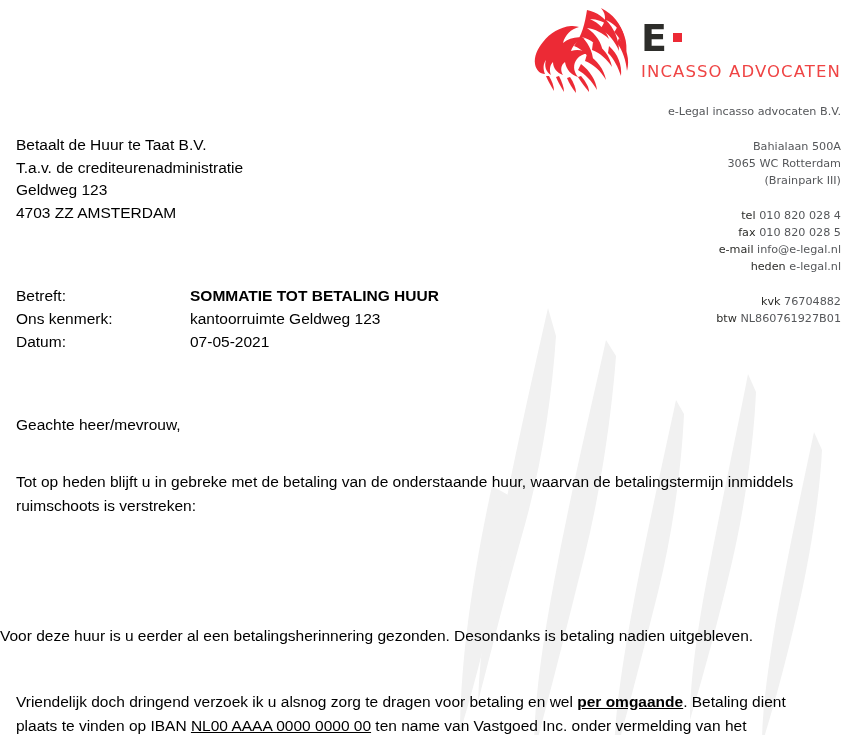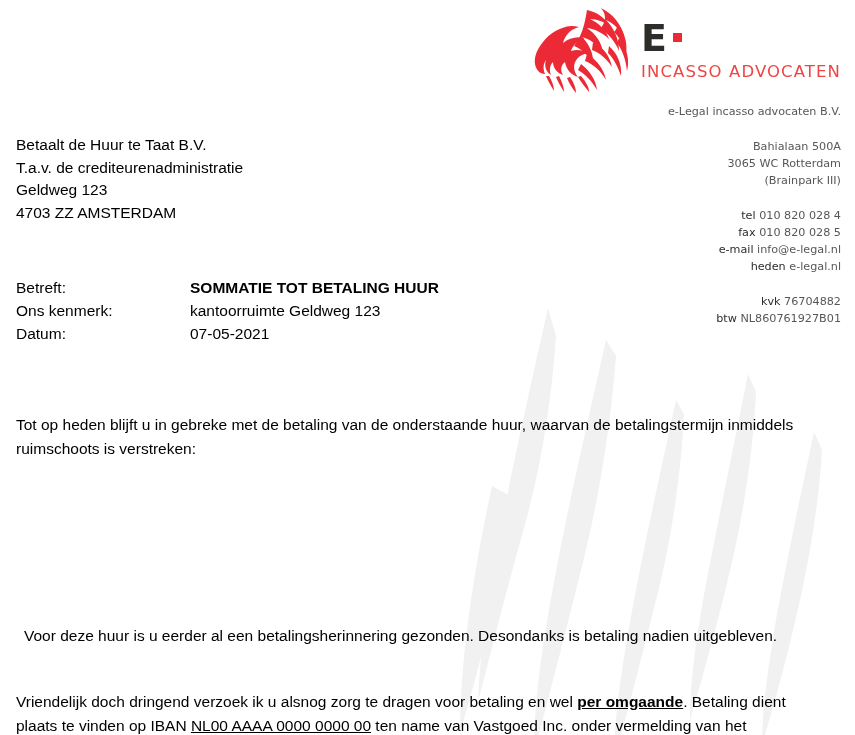--- a/index.html
+++ b/index.html
@@ -99,21 +99,21 @@
     top: 134px;
     font-size: 15.5px;
     line-height: 22.5px;
     z-index: 2;
   }
 
   
   .meta {
     position: absolute;
     left: 16px;
-    top: 276px;
+    top: 284px;
     font-size: 15.5px;
     line-height: 23px;
     z-index: 2;
   }
   .meta .row { display: flex; }
   .meta .lbl { width: 174px; flex: none; }
   .meta .val.strong { font-weight: 700; }
 
   
   .body-area {
@@ -137,21 +137,21 @@
     font-size: 15.5px;
     line-height: 23.5px;
     z-index: 2;
   }
   .amt-row { display: flex; }
   .amt-row.head { font-weight: 700; }
   .c-term { width: 469px; flex: none; }
   .c-due  { width: 158px; flex: none; }
   .c-amt  { flex: 1 1 auto; text-align: right; }
 
-  .p-reminder { position: absolute; left: 24px; top: 608px; width: 793px;
+  .p-reminder { position: absolute; left: 0; top: 608px; width: 793px;
                 font-size: 15.5px; line-height: 24px; text-align: justify; z-index: 2; }
   .p-request  { position: absolute; left: 16px; top: 674px; width: 793px;
                 font-size: 15.5px; line-height: 24px; z-index: 2; }
 
   .u  { text-decoration: underline; }
   .bu { font-weight: 700; text-decoration: underline; }
 </style>
 </head>
 <body>
 
@@ -241,20 +241,21 @@
       <span class="lbl">Ons kenmerk:</span>
       <span class="val">kantoorruimte Geldweg 123</span>
     </div>
     <div class="row">
       <span class="lbl">Datum:</span>
       <span class="val">07-05-2021</span>
     </div>
   </div>
 
   <div class="body-area">
+    <p class="salutation">Geachte heer/mevrouw,</p>
     <p class="para">Tot op heden blijft u in gebreke met de betaling van de onderstaande huur, waarvan de betalingstermijn inmiddels ruimschoots is verstreken:</p>
   </div>
 
 
   <p class="p-reminder">Voor deze huur is u eerder al een betalingsherinnering gezonden. Desondanks is betaling nadien uitgebleven.</p>
 
   <p class="p-request"><span>Vriendelijk doch dringend verzoek ik u alsnog zorg te dragen voor betaling en wel </span><span class="bu">per omgaande</span><span>. Betaling dient plaats te vinden op IBAN </span><span class="u">NL00 AAAA 0000 0000 00</span><span> ten name van Vastgoed Inc. onder vermelding van het bovenvermelde kenmerk.</span></p>
 
 </div>
 

